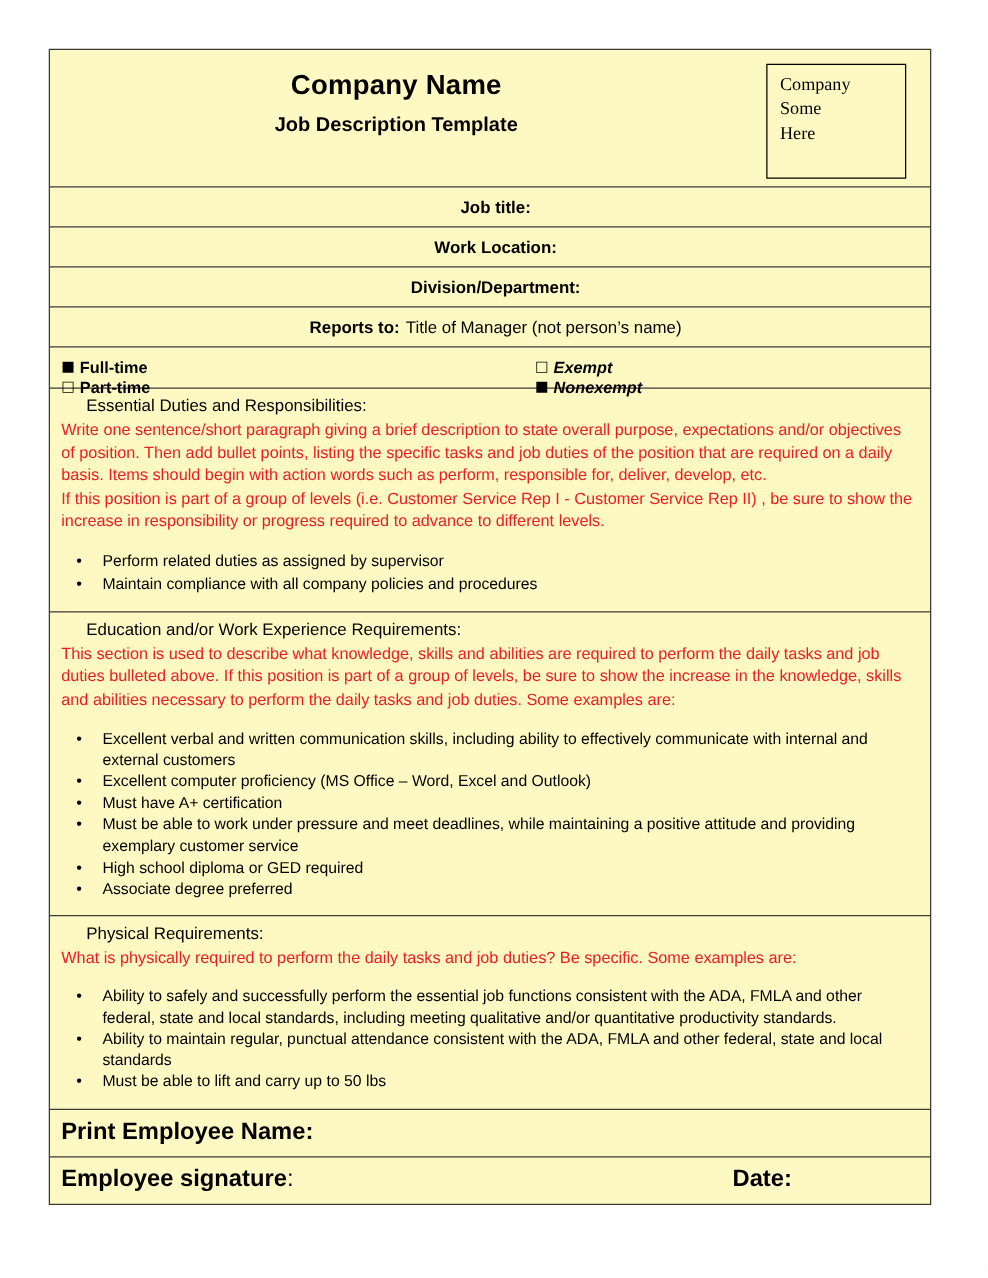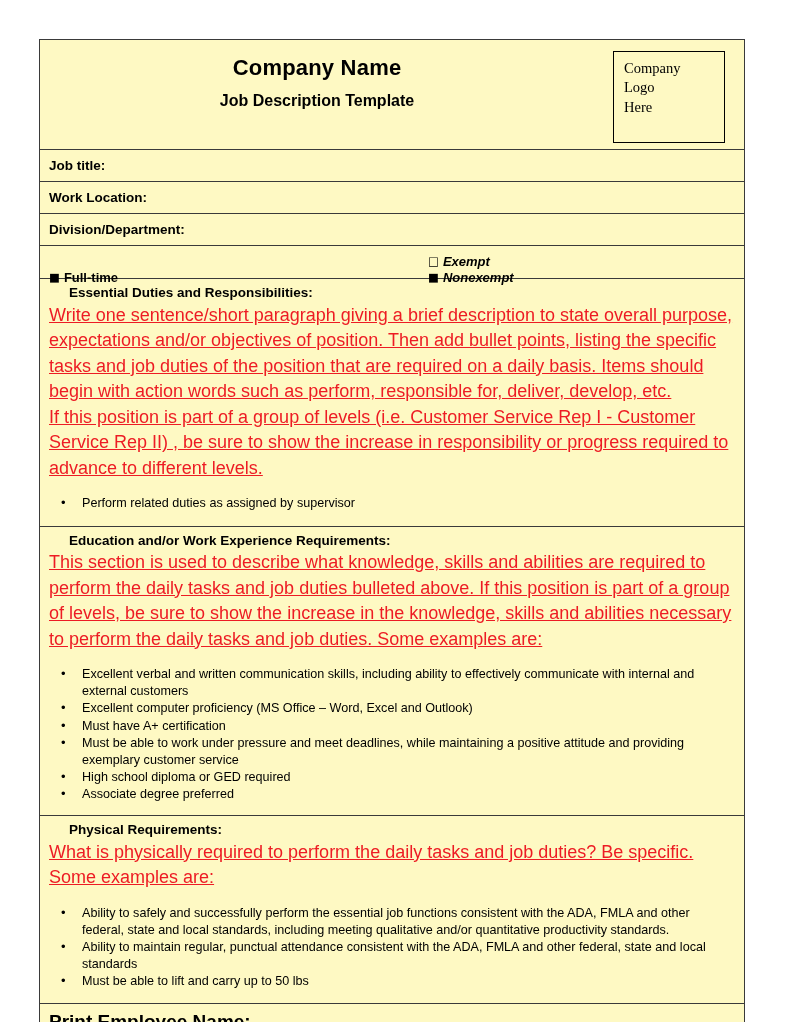--- a/index.html
+++ b/index.html
@@ -78,20 +78,21 @@
     color: #000;
   }
 
   
   .field-row {
     height: 31px;
     padding: 0 0 0 9px;
     display: flex;
     align-items: center;
     font-size: 13.5px;
+    justify-content: center;
   }
   .field-label {
     font-weight: bold;
   }
   .field-value {
     font-weight: normal;
     margin-left: 5px;
   }
 
   
@@ -130,31 +131,30 @@
     position: relative;
     top: -0.5px;
   }
 
   
   .section {
     padding: 5px 9px 12px 9px;
   }
   .section-heading {
     font-size: 13.5px;
-    font-weight: bold;
+    font-weight: normal;
     color: #000000;
     line-height: 1.3;
     padding-left: 20px;
   }
   .section-intro {
     color: #ED1C24;
-    font-size: 18px;
+    font-size: 13px;
     line-height: 1.42;
     margin-top: 1px;
-    text-decoration: underline;
   }
   .section-intro p { margin: 0; }
 
   ul.bullets {
     list-style: none;
     margin: 14px 0 0 0;
     padding: 0;
   }
   ul.bullets li {
     position: relative;
@@ -197,21 +197,21 @@
 <div class="page">
   <div class="doc-table">
 
     <div class="row header-row">
       <div class="header-titles">
         <div class="company-name">Company Name</div>
         <div class="doc-subtitle">Job Description Template</div>
       </div>
       <div class="logo-box">
         <div>Company</div>
-        <div>Logo</div>
+        <div>Some</div>
         <div>Here</div>
       </div>
     </div>
 
     <div class="row">
       <div class="field-row">
         <span class="field-label">Job title:</span>
       </div>
     </div>
 
@@ -220,26 +220,35 @@
         <span class="field-label">Work Location:</span>
       </div>
     </div>
 
     <div class="row">
       <div class="field-row">
         <span class="field-label">Division/Department:</span>
       </div>
     </div>
 
+    <div class="row">
+      <div class="field-row">
+        <span class="field-label">Reports to:</span>
+        <span class="field-value">Title of Manager (not person’s name)</span>
+      </div>
+    </div>
 
     <div class="row">
       <div class="checkbox-row">
         <div class="checkbox-col left">
           <div class="cb-line">
             <span class="cb-mark">■</span><span>Full-time</span>
+          </div>
+          <div class="cb-line">
+            <span class="cb-mark">□</span><span>Part-time</span>
           </div>
         </div>
         <div class="checkbox-col right">
           <div class="cb-line">
             <span class="cb-mark">□</span><span>Exempt</span>
           </div>
           <div class="cb-line">
             <span class="cb-mark">■</span><span>Nonexempt</span>
           </div>
         </div>
@@ -248,20 +257,21 @@
 
     <div class="row">
       <div class="section">
         <div class="section-heading">Essential Duties and Responsibilities:</div>
         <div class="section-intro">
           <p>Write one sentence/short paragraph giving a brief description to state overall purpose, expectations and/or objectives of position. Then add bullet points, listing the specific tasks and job duties of the position that are required on a daily basis. Items should begin with action words such as perform, responsible for, deliver, develop, etc.</p>
           <p>If this position is part of a group of levels (i.e. Customer Service Rep I - Customer Service Rep II) , be sure to show the increase in responsibility or progress required to advance to different levels.</p>
         </div>
         <ul class="bullets">
           <li>Perform related duties as assigned by supervisor</li>
+          <li>Maintain compliance with all company policies and procedures</li>
         </ul>
       </div>
     </div>
 
     <div class="row">
       <div class="section">
         <div class="section-heading">Education and/or Work Experience Requirements:</div>
         <div class="section-intro">
           <p>This section is used to describe what knowledge, skills and abilities are required to perform the daily tasks and job duties bulleted above. If this position is part of a group of levels, be sure to show the increase in the knowledge, skills and abilities necessary to perform the daily tasks and job duties. Some examples are:</p>
         </div>

